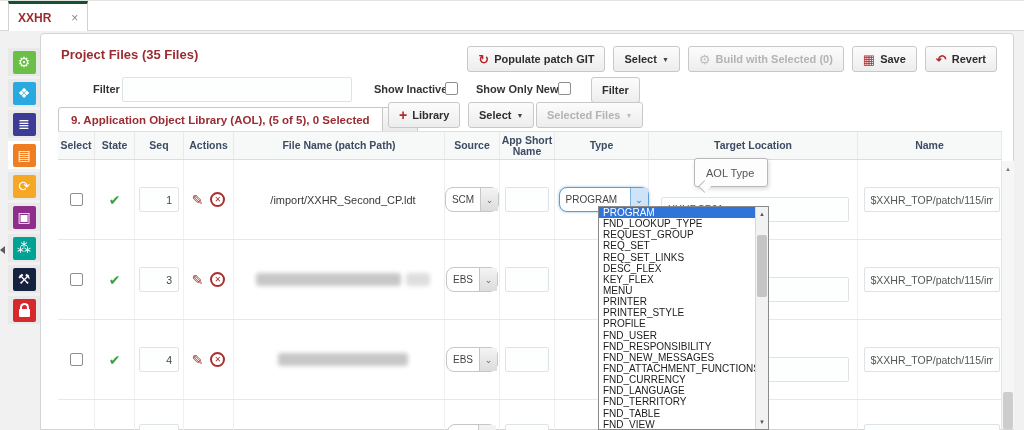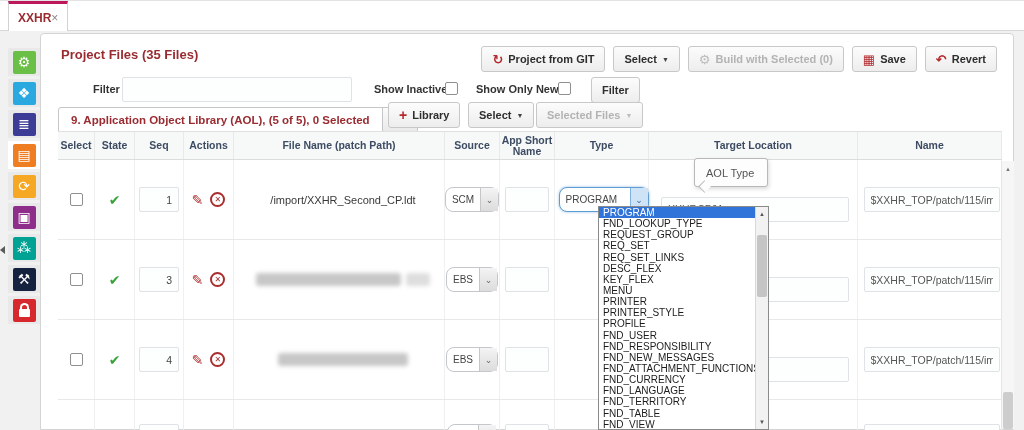--- a/index.html
+++ b/index.html
@@ -4,22 +4,22 @@
 <style>
   html,body{margin:0;padding:0;}
   body{width:1024px;height:430px;position:relative;overflow:hidden;
        font-family:"Liberation Sans","DejaVu Sans",sans-serif;background:#fff;}
   .abs{position:absolute;}
 
   
   .tabbar{position:absolute;top:0;left:0;width:1024px;height:31px;background:#fff;
           border-top:1px solid #e3e3e3;border-bottom:1px solid #d8d8d8;box-sizing:border-box;}
   .tab{position:absolute;left:8px;top:0;height:31px;min-width:54px;background:#fff;
-       border:1px solid #d2d2d2;border-top:3px solid #be185d;border-bottom:none;
-       box-sizing:border-box;display:flex;align-items:center;justify-content:center;gap:0;padding:8px 9px;}
+       border:1px solid #d2d2d2;border-top:3px solid #14532d;border-bottom:none;
+       box-sizing:border-box;display:flex;align-items:center;justify-content:center;gap:20px;padding:8px 9px;}
   .tab-label{font-size:12px;font-weight:bold;color:#9a2b31;}
   .tab-close{font-size:12px;color:#8a8a8a;line-height:1;cursor:pointer;}
 
   
   .stage{position:absolute;top:31px;left:0;width:1024px;height:399px;background:#f1f1f2;}
 
   
   .sidebar{position:absolute;left:8px;top:17px;width:32px;display:flex;flex-direction:column;gap:3px;}
   .side-tile{width:32px;height:28px;background:#e9e9e9;display:flex;align-items:center;justify-content:center;cursor:pointer;}
   .side-tile.active{background:#ffffff;}
@@ -181,21 +181,21 @@
     </div>
   <div class="collapse-arrow"></div>
 
   <div class="panel">
 
     <div class="page-title">Project Files (35 Files)</div>
 
     <div class="toolbar">
       <div class="btn">
         <span class="bicon">↻</span>
-        <span>Project from GIT</span>
+        <span>Populate patch GIT</span>
       </div>
       <div class="btn">
         <span>Select</span>
         <span class="caret">▼</span>
       </div>
       <div class="btn disabled">
         <span class="bicon">⚙</span>
         <span>Build with Selected (0)</span>
       </div>
       <div class="btn">

